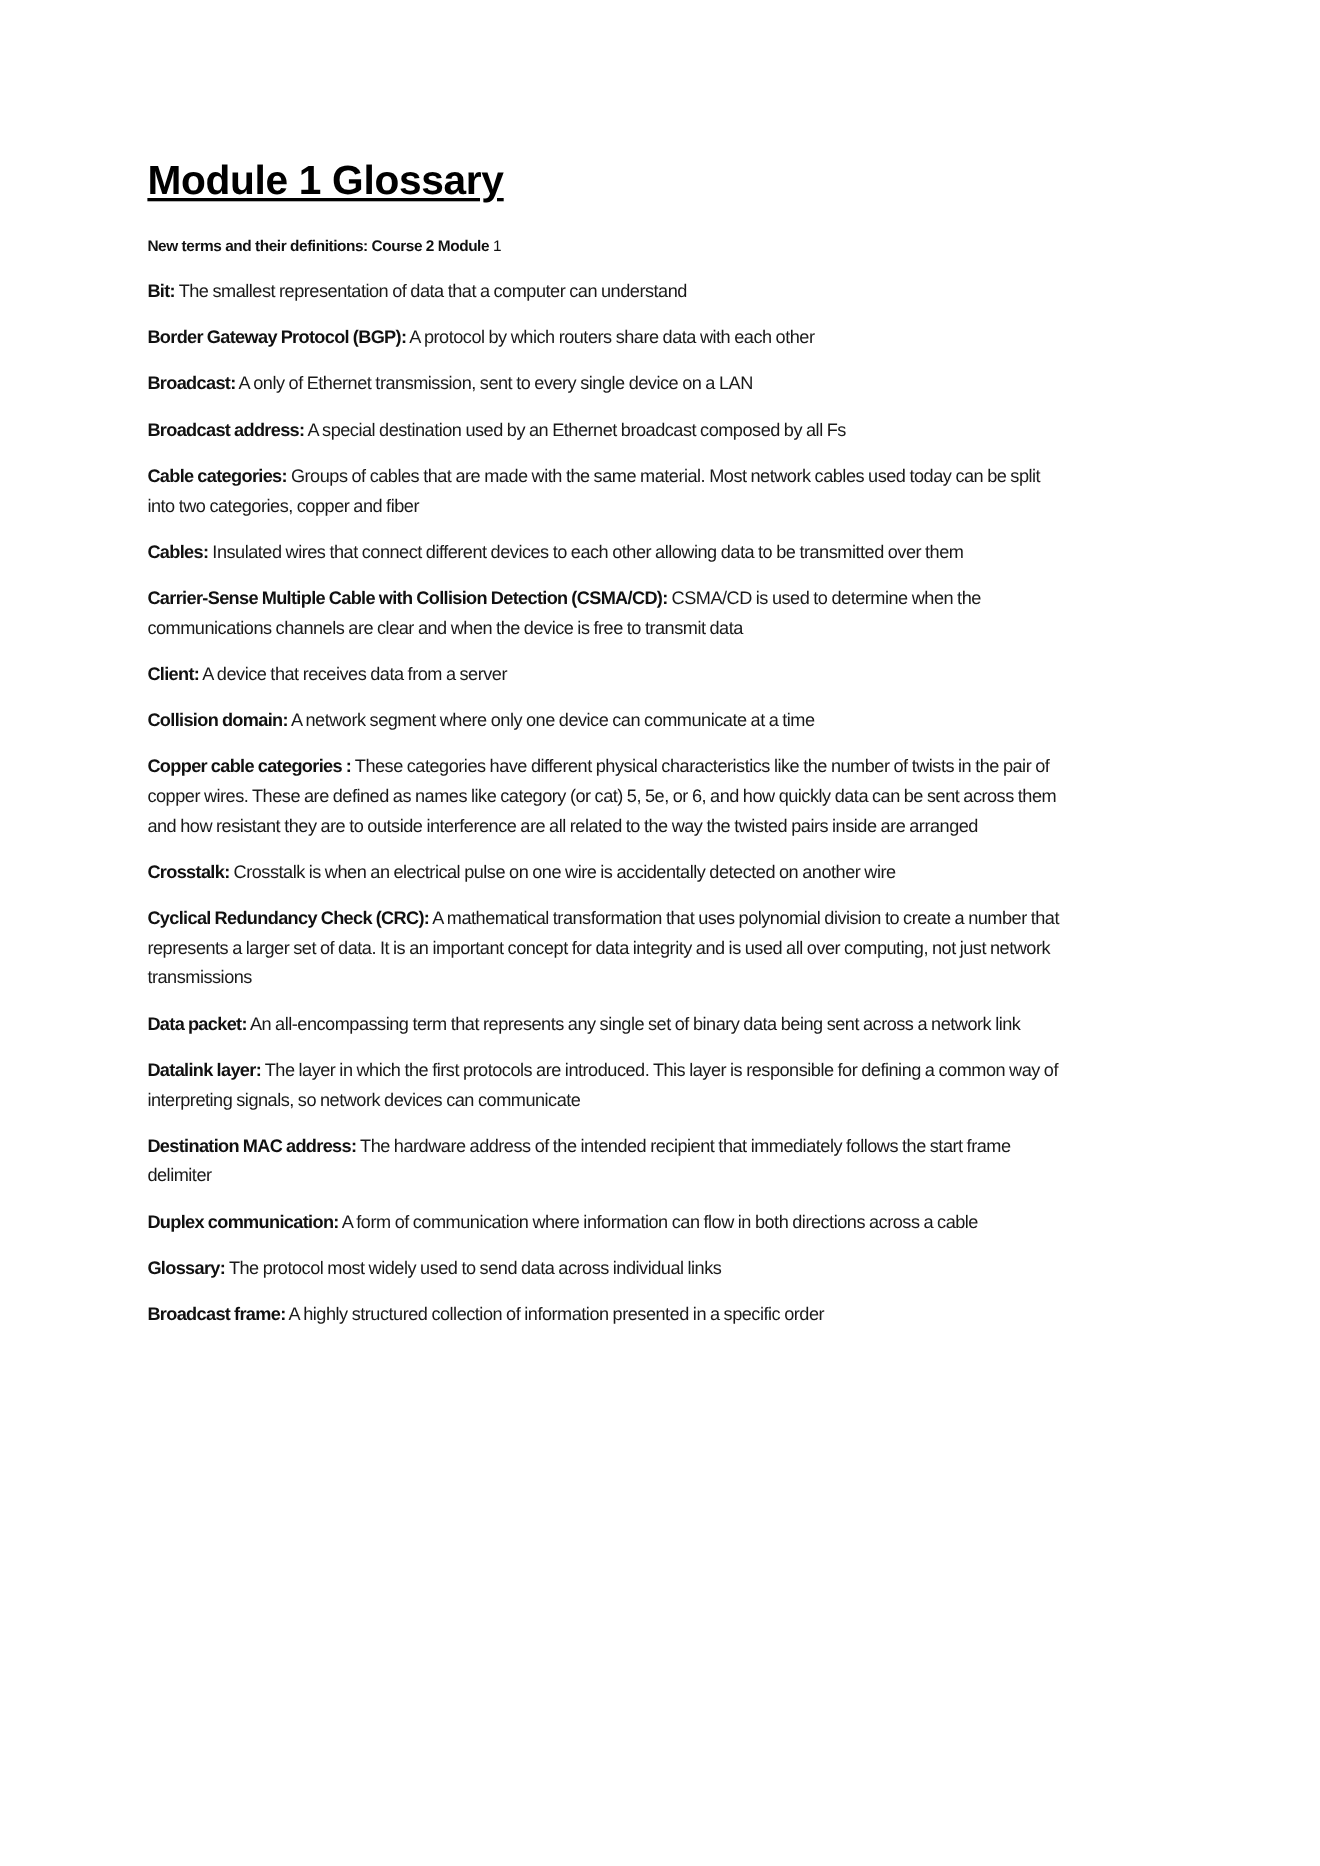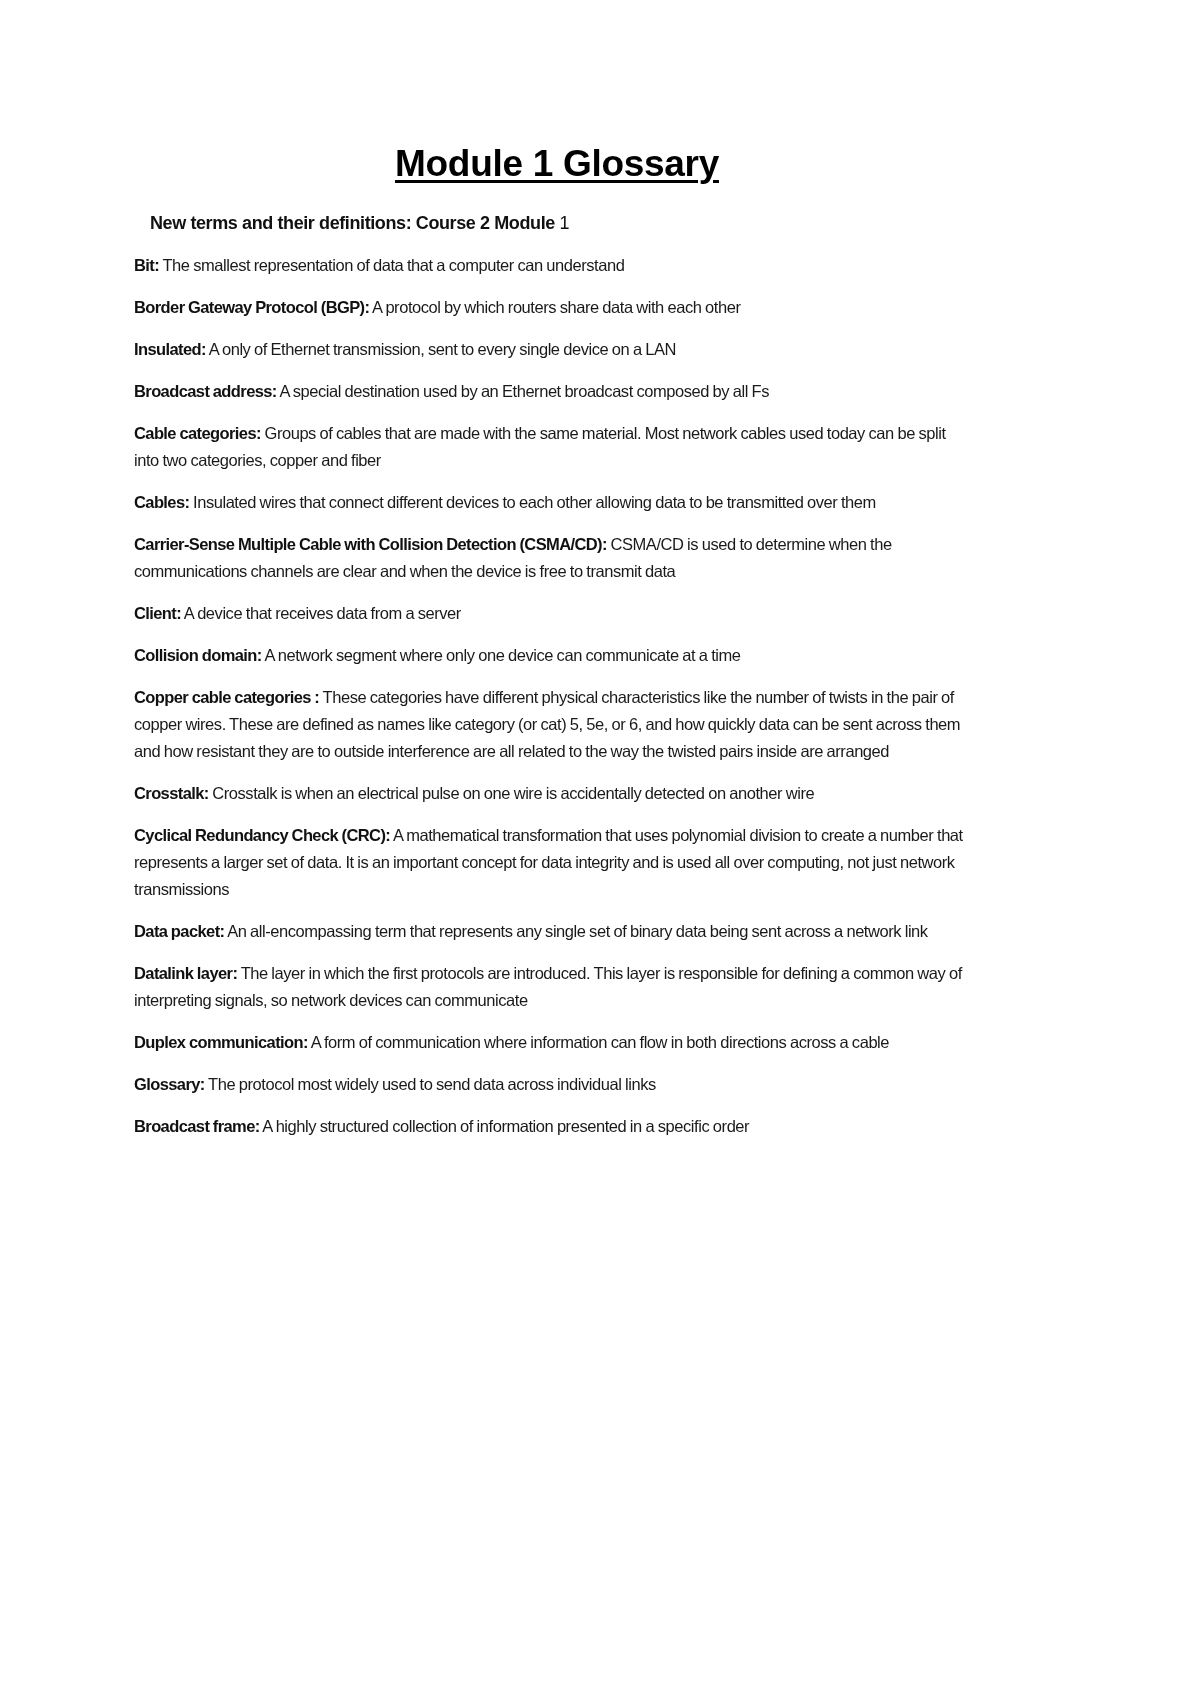--- a/index.html
+++ b/index.html
@@ -24,26 +24,25 @@
     .doc-title {
       font-size: 37px;
       font-weight: bold;
       text-decoration: underline;
       text-decoration-thickness: 3px;
       text-underline-offset: 4px;
       margin: 0 0 22px 0;
       line-height: 48px;
       letter-spacing: -0.3px;
       color: #000;
-      text-align: center;
     }
     .subtitle {
-      font-size: 18px;
+      font-size: 14px;
       font-weight: bold;
-      margin: 0 0 15px 16px;
+      margin: 0 0 15px 0;
       line-height: 27px;
       letter-spacing: -0.4px;
     }
     .subtitle .tail {
       font-weight: normal;
     }
     .entry {
       font-size: 16.5px;
       line-height: 27px;
       margin: 0 14px 15px 0;
@@ -64,21 +63,21 @@
 
 <div class="page">
   <h1 class="doc-title">Module 1 Glossary</h1>
 
   <p class="subtitle"><span>New terms and their definitions: Course 2 Module</span><span class="tail"> 1</span></p>
 
   <p class="entry"><span class="term">Bit:</span><span class="def"> The smallest representation of data that a computer can understand</span></p>
 
   <p class="entry"><span class="term">Border Gateway Protocol (BGP):</span><span class="def"> A protocol by which routers share data with each other</span></p>
 
-  <p class="entry"><span class="term">Insulated:</span><span class="def"> A only of Ethernet transmission, sent to every single device on a LAN</span></p>
+  <p class="entry"><span class="term">Broadcast:</span><span class="def"> A only of Ethernet transmission, sent to every single device on a LAN</span></p>
 
   <p class="entry"><span class="term">Broadcast address:</span><span class="def"> A special destination used by an Ethernet broadcast composed by all Fs</span></p>
 
   <p class="entry"><span class="term">Cable categories:</span><span class="def"> Groups of cables that are made with the same material. Most network cables used today can be split into two categories, copper and fiber</span></p>
 
   <p class="entry"><span class="term">Cables:</span><span class="def"> Insulated wires that connect different devices to each other allowing data to be transmitted over them</span></p>
 
   <p class="entry"><span class="term">Carrier-Sense Multiple Cable with Collision Detection (CSMA/CD):</span><span class="def"> CSMA/CD is used to determine when the communications channels are clear and when the device is free to transmit data</span></p>
 
   <p class="entry"><span class="term">Client:</span><span class="def"> A device that receives data from a server</span></p>
@@ -89,20 +88,21 @@
   <p class="entry"><span class="term">Copper cable categories :</span><span class="def"> These categories have different physical characteristics like the number of twists in the pair of copper wires. These are defined as names like category (or cat) 5, 5e, or 6, and how quickly data can be sent across them and how resistant they are to outside interference are all related to the way the twisted pairs inside are arranged</span></p>
 
   <p class="entry"><span class="term">Crosstalk:</span><span class="def"> Crosstalk is when an electrical pulse on one wire is accidentally detected on another wire</span></p>
 
   <p class="entry"><span class="term">Cyclical Redundancy Check (CRC):</span><span class="def"> A mathematical transformation that uses polynomial division to create a number that represents a larger set of data. It is an important concept for data integrity and is used all over computing, not just network transmissions</span></p>
 
   <p class="entry"><span class="term">Data packet:</span><span class="def"> An all-encompassing term that represents any single set of binary data being sent across a network link</span></p>
 
   <p class="entry"><span class="term">Datalink layer:</span><span class="def"> The layer in which the first protocols are introduced. This layer is responsible for defining a common way of interpreting signals, so network devices can communicate</span></p>
 
+  <p class="entry"><span class="term">Destination MAC address:</span><span class="def"> The hardware address of the intended recipient that immediately follows the start frame delimiter</span></p>
 
   <p class="entry"><span class="term">Duplex communication:</span><span class="def"> A form of communication where information can flow in both directions across a cable</span></p>
 
   <p class="entry"><span class="term">Glossary:</span><span class="def"> The protocol most widely used to send data across individual links</span></p>
 
   <p class="entry"><span class="term">Broadcast frame:</span><span class="def"> A highly structured collection of information presented in a specific order</span></p>
 
 </div>
 
 </body></html>

